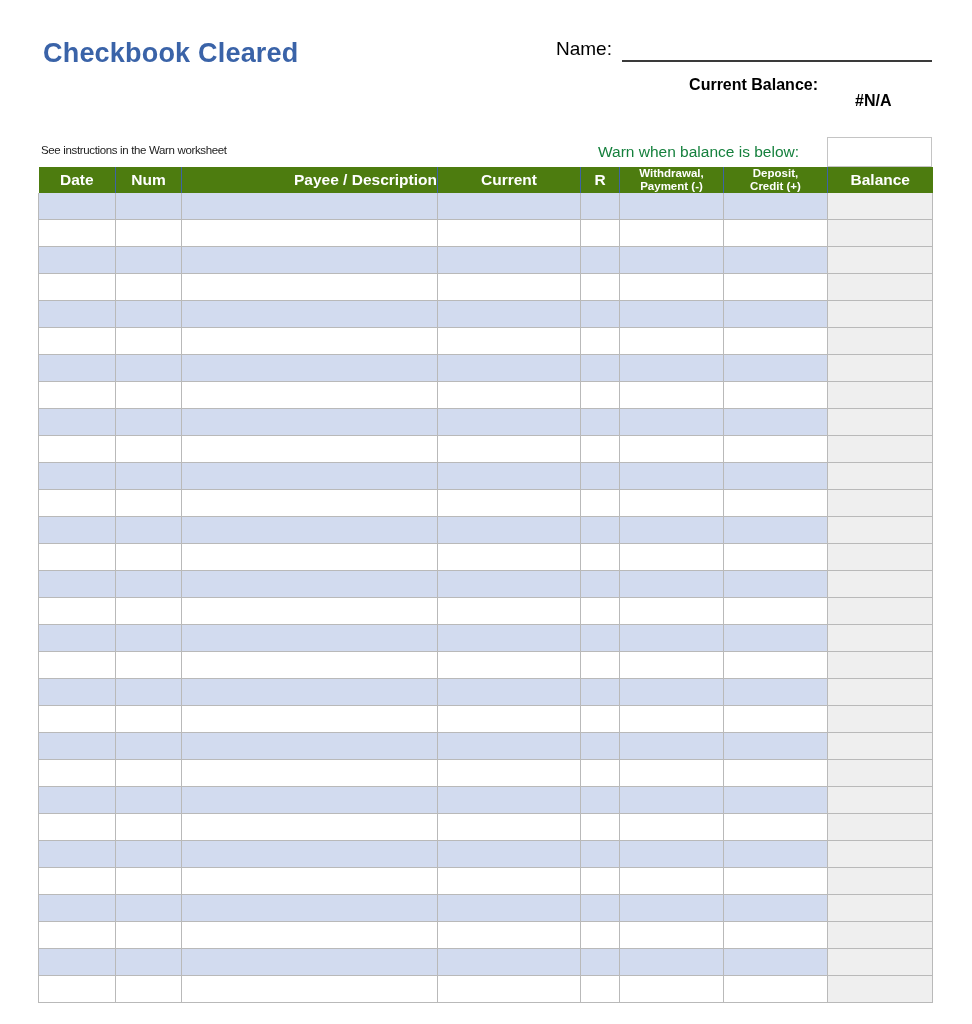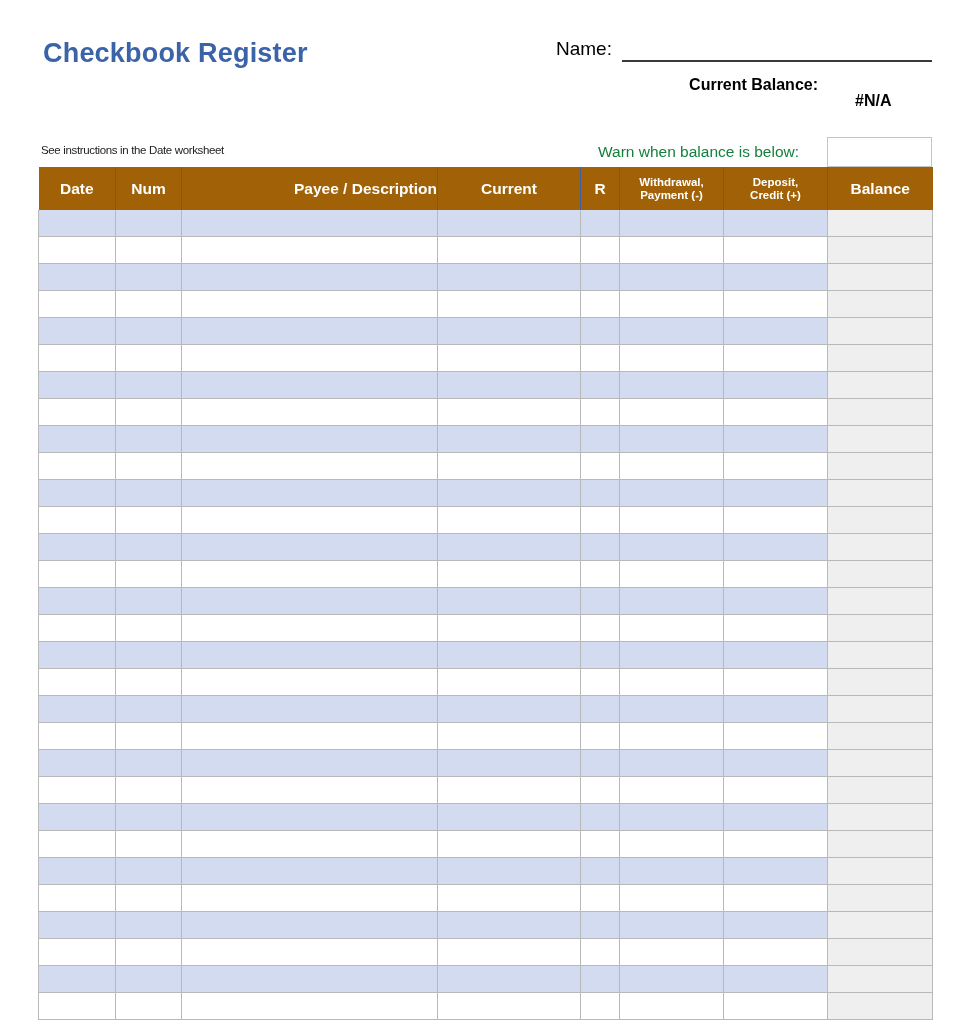--- a/index.html
+++ b/index.html
@@ -122,24 +122,24 @@
     width: 894px;
     border-collapse: collapse;
     table-layout: fixed;
   }
   .register th, .register td {
     padding: 0;
     margin: 0;
   }
 
   thead th {
-    background: #a16207;
+    background: #4d7c0f;
     color: #ffffff;
     font-weight: bold;
-    height: 43px;
+    height: 26px;
     vertical-align: middle;
     border-right: 1px solid #3d63a5;
   }
   thead th:last-child { border-right: none; }
   .th-lg { font-size: 15.5px; }
   .th-sm { font-size: 11.5px; line-height: 13px; }
 
   tbody td {
     height: 26px;
     border: 1px solid #b9b9b9;
@@ -159,35 +159,35 @@
   .c-payee    { width: 256px; }
   .c-category { width: 143px; }
   .c-r        { width: 39px; }
   .c-withdraw { width: 104px; }
   .c-deposit  { width: 104px; }
   .c-balance  { width: 105px; }
 </style>
 </head>
 <body>
 
-<div class="page-title">Checkbook Register</div>
+<div class="page-title">Checkbook Cleared</div>
 
 <div class="name-row">
   <span class="name-label">Name:</span>
   <span class="name-field"></span>
 </div>
 
 <div class="bal-block">
   <div class="bal-line">
     <span class="bal-label bold">Current Balance:</span>
     <span class="bal-value">#N/A</span>
   </div>
 </div>
 
-<div class="help-note">See instructions in the Date worksheet</div>
+<div class="help-note">See instructions in the Warn worksheet</div>
 
 <div class="warn-label">Warn when balance is below:</div>
 <div class="warn-input"></div>
 
 <table class="register">
   <colgroup>
     <col class="c-date">
       <col class="c-num">
       <col class="c-payee">
       <col class="c-category">

